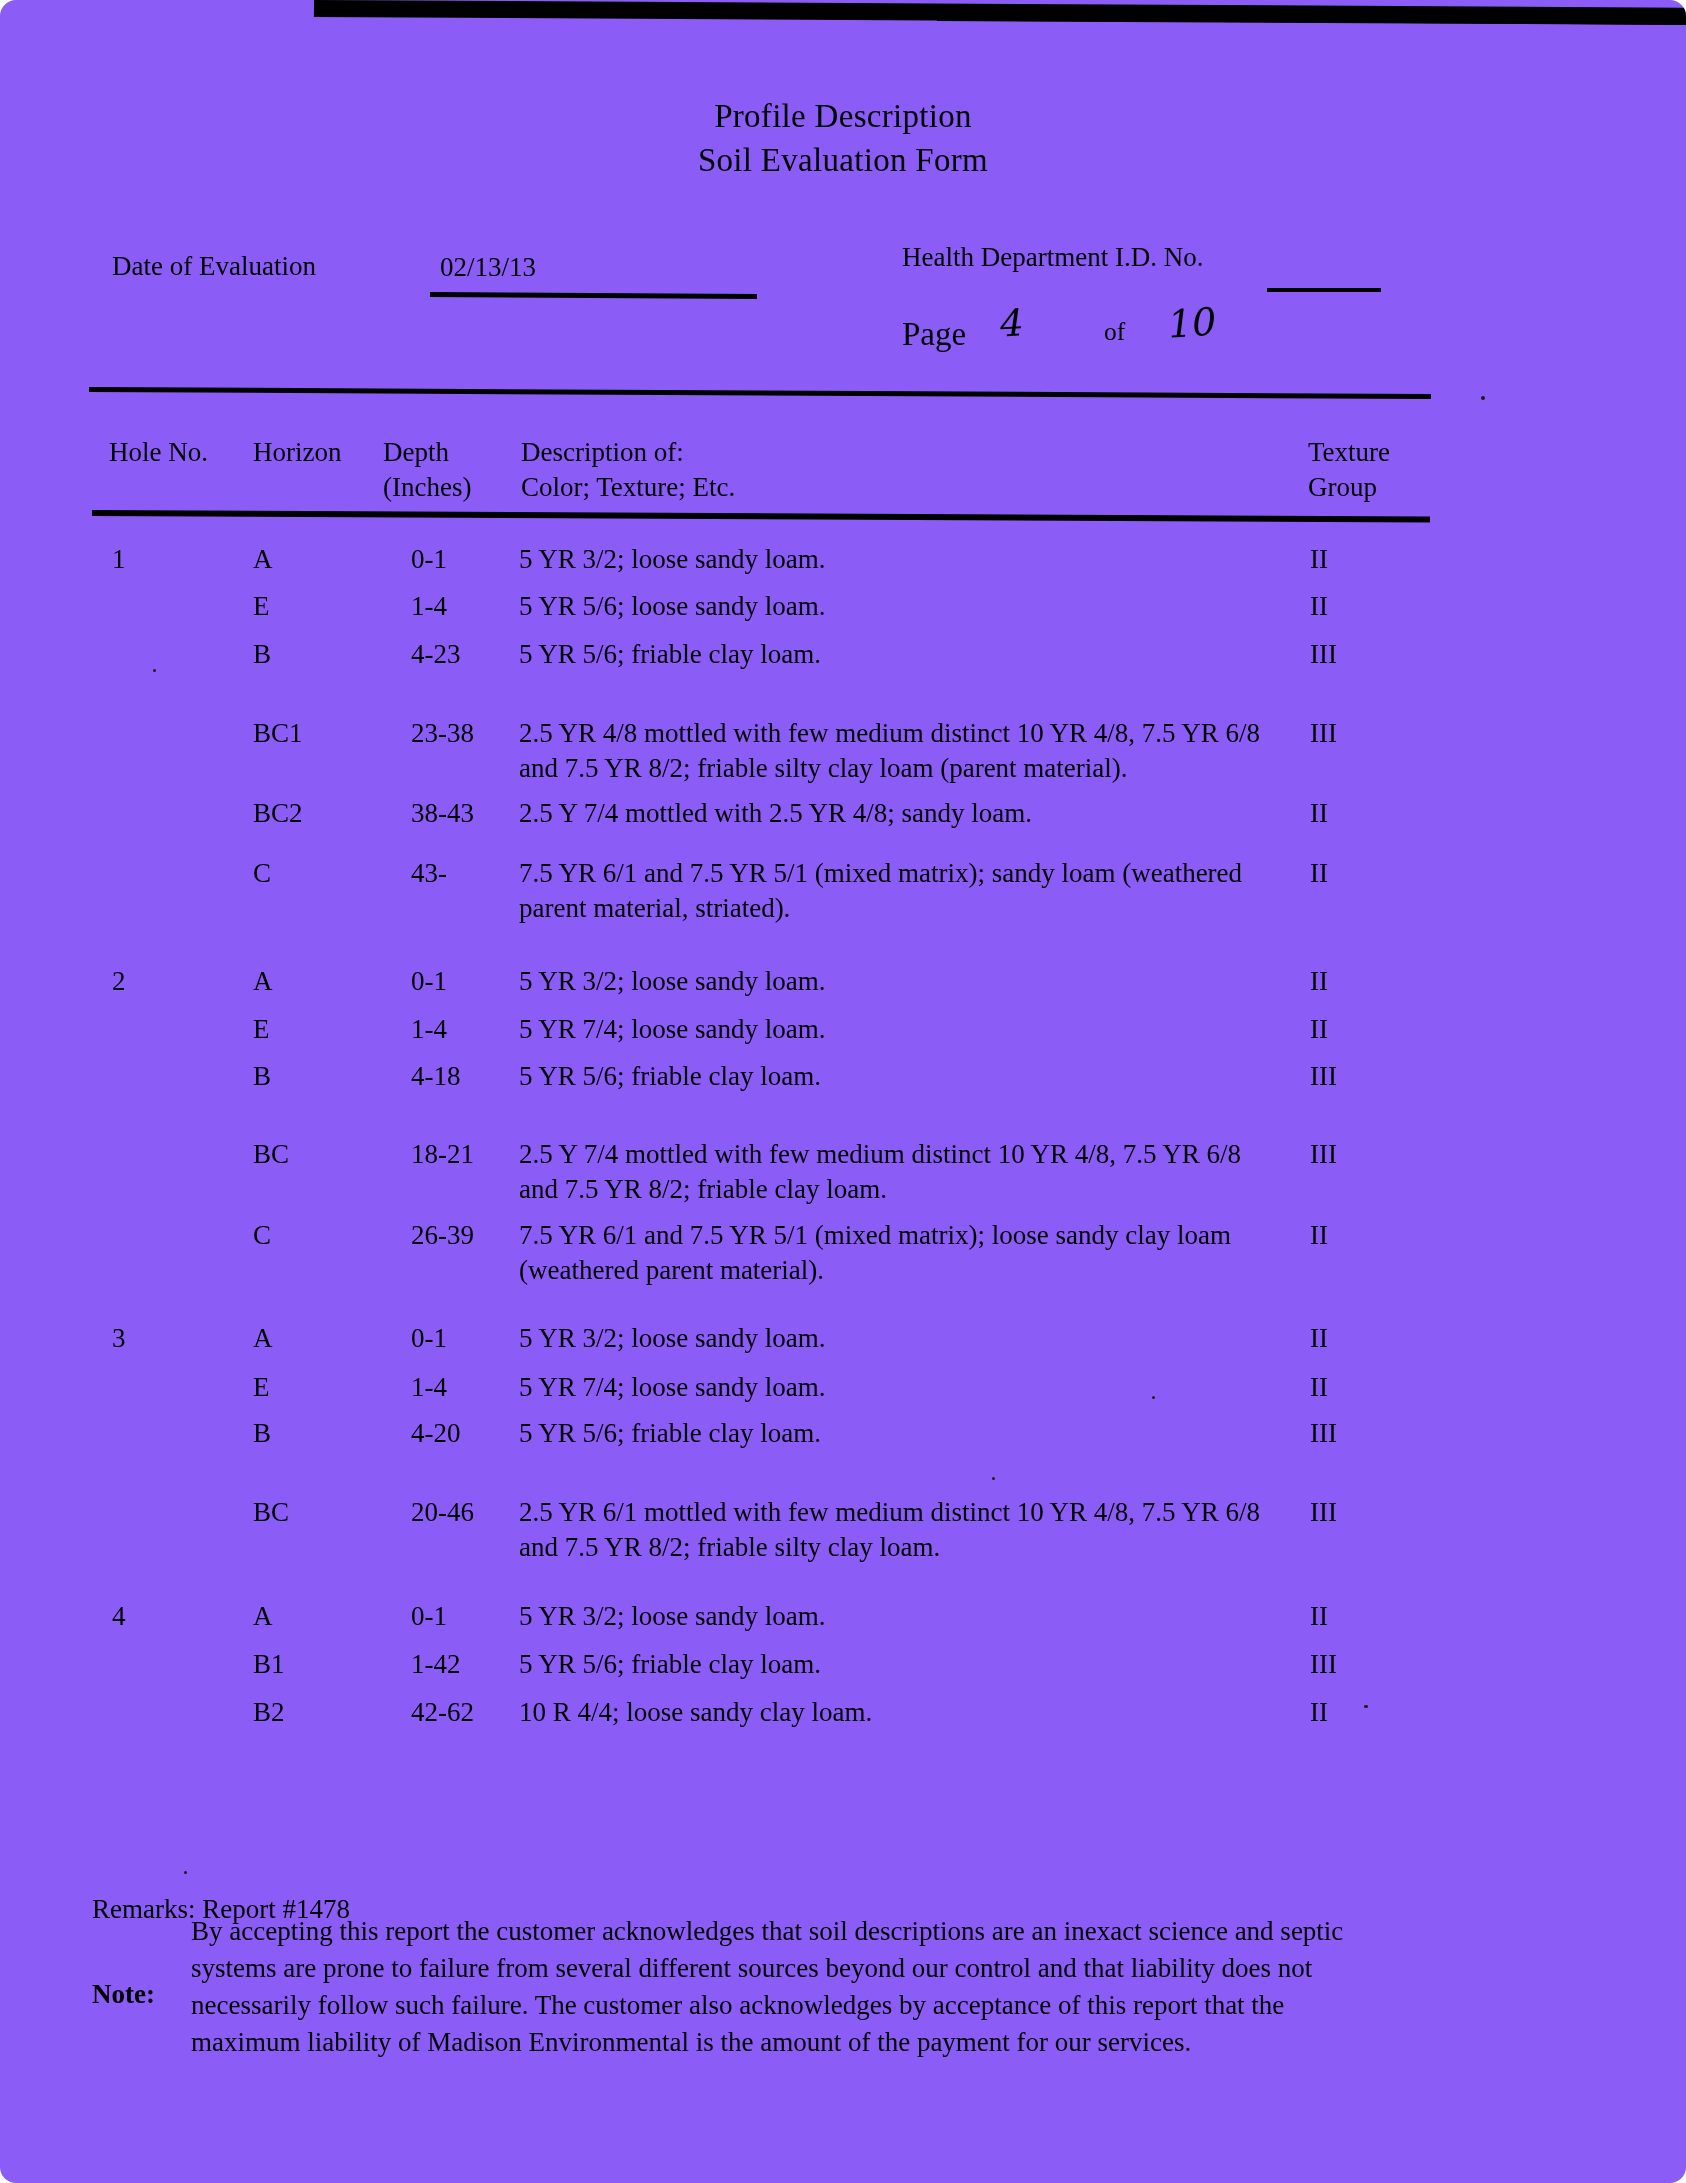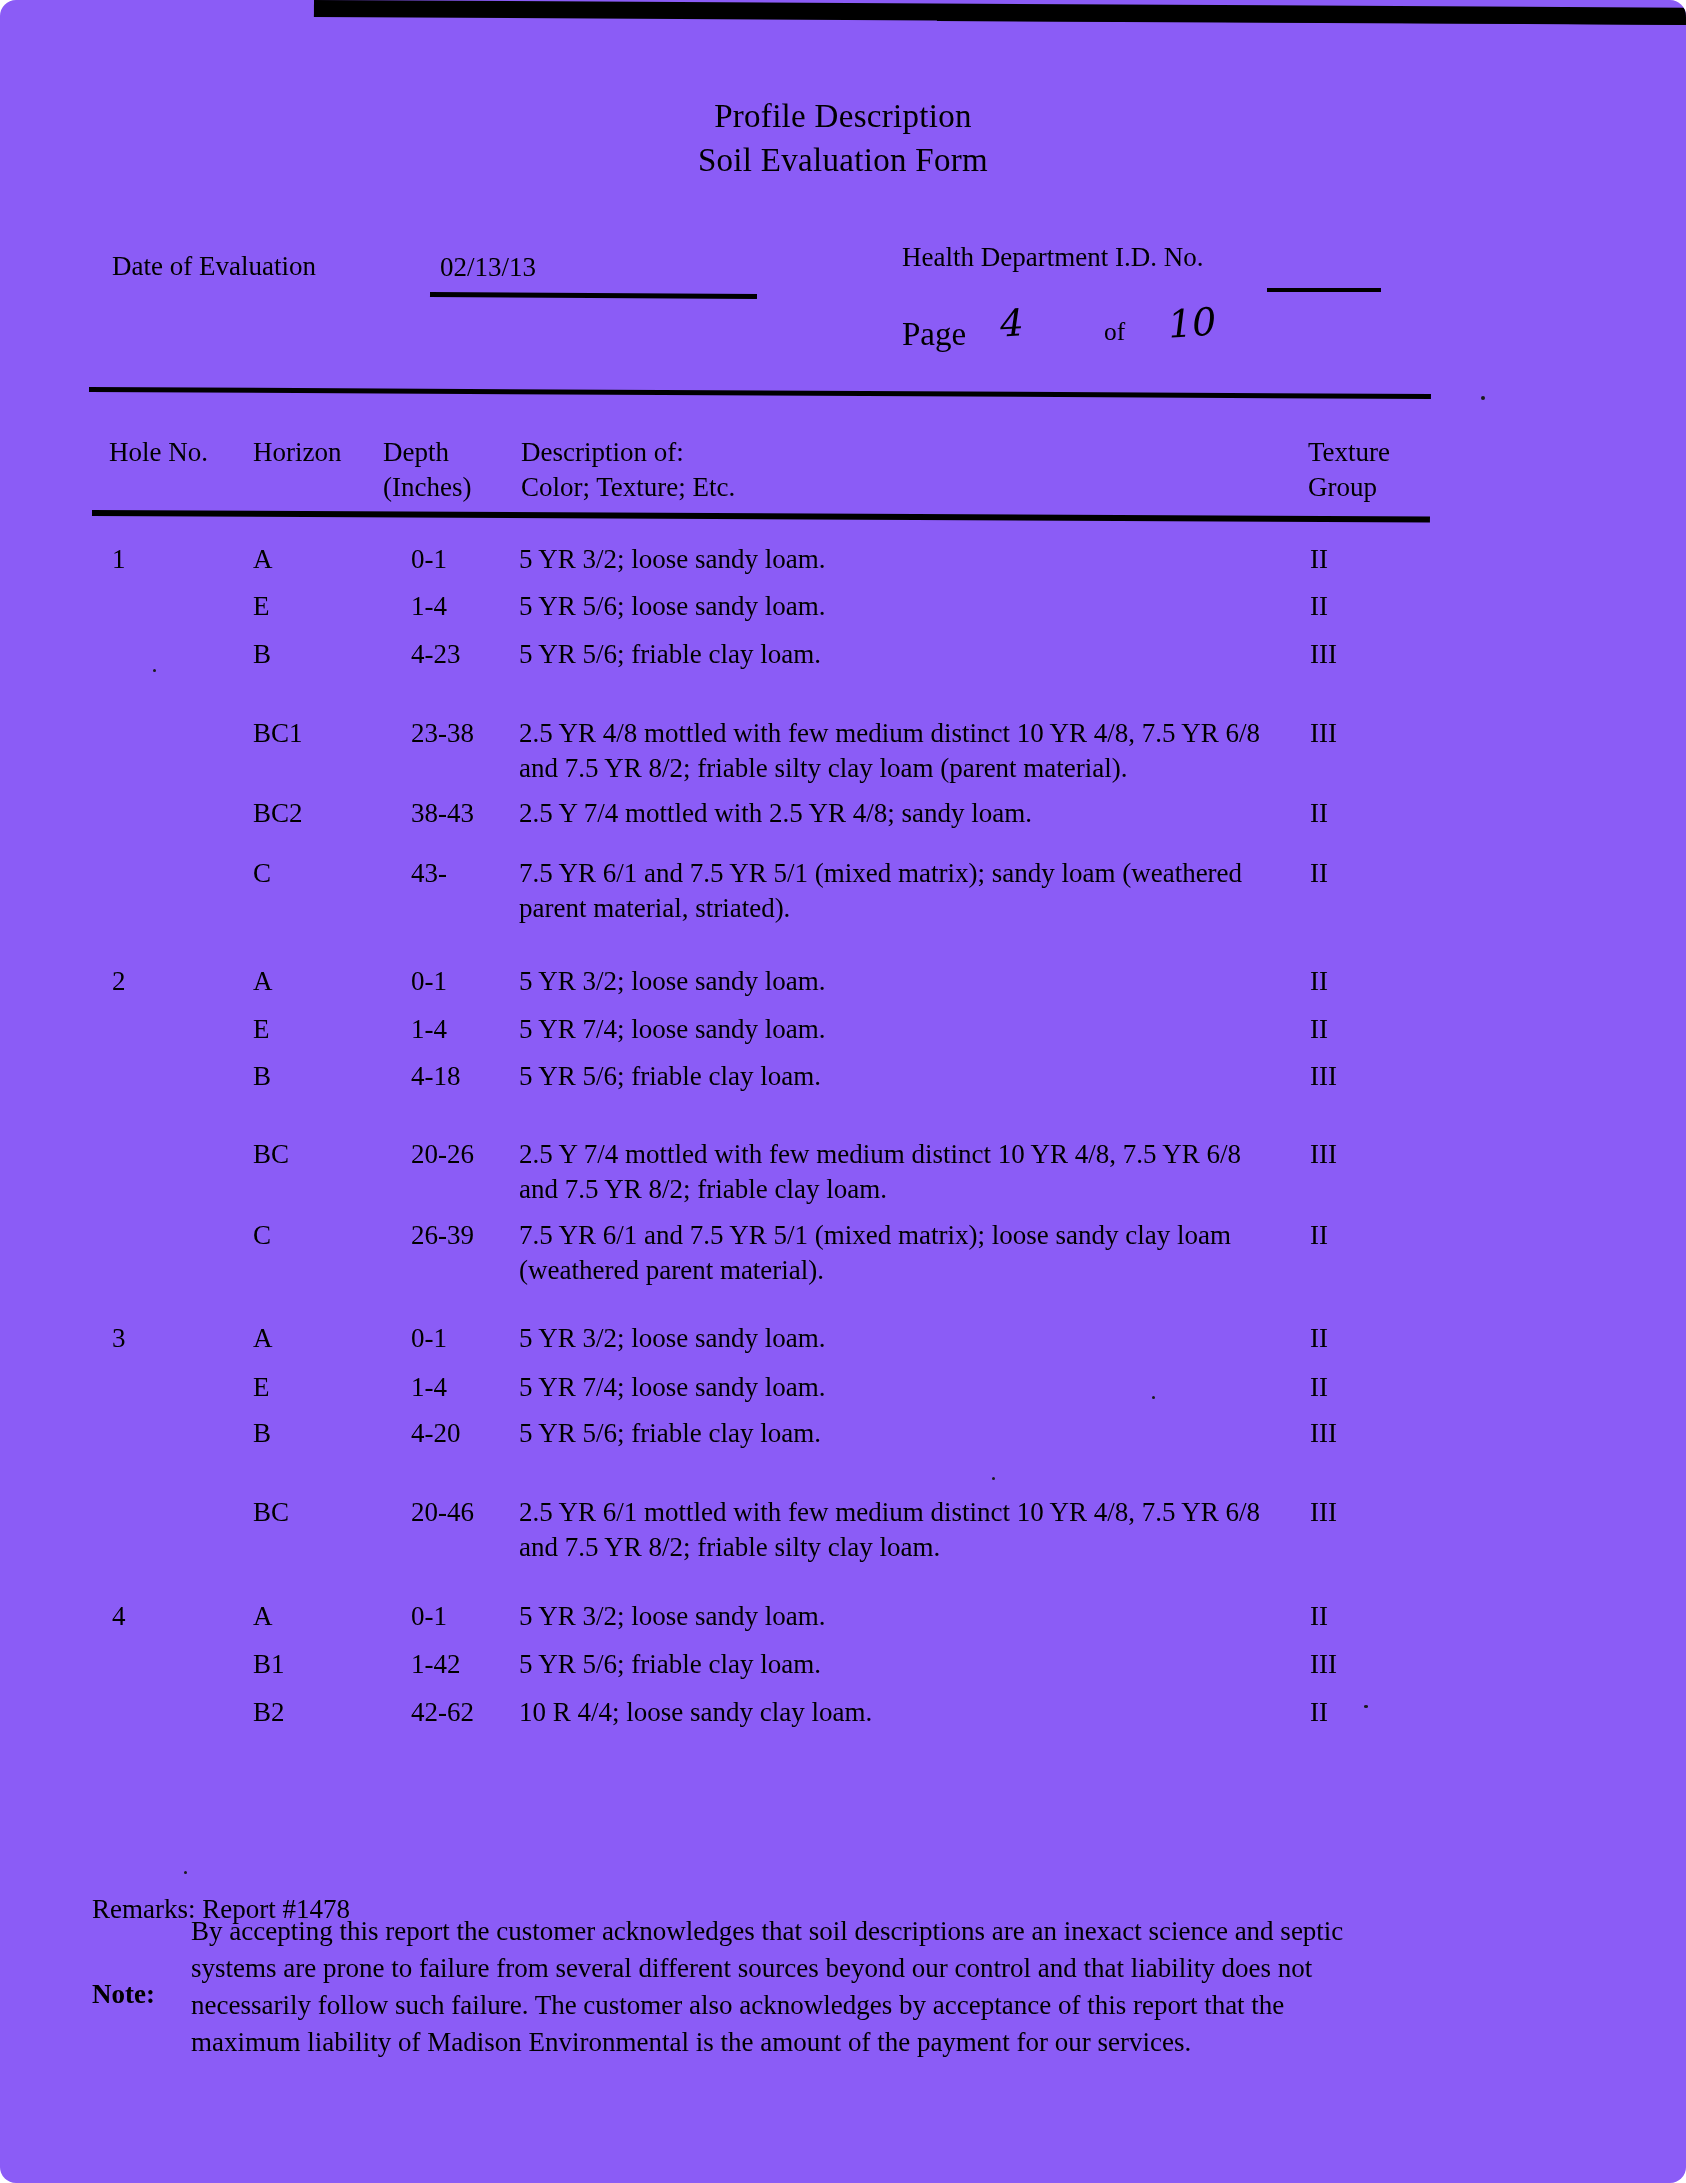--- a/index.html
+++ b/index.html
@@ -309,21 +309,21 @@
       <div class="row" style="top: 1059px;">
         <div class="cell c-hole"></div>
         <div class="cell c-horiz">B</div>
         <div class="cell c-depth">4-18</div>
         <div class="cell c-desc">5 YR 5/6; friable clay loam.</div>
         <div class="cell c-tex">III</div>
       </div>
       <div class="row" style="top: 1137px;">
         <div class="cell c-hole"></div>
         <div class="cell c-horiz">BC</div>
-        <div class="cell c-depth">20-26</div>
+        <div class="cell c-depth">18-21</div>
         <div class="cell c-desc">2.5 Y 7/4 mottled with few medium distinct 10 YR 4/8, 7.5 YR 6/8 and 7.5 YR 8/2; friable clay loam.</div>
         <div class="cell c-tex">III</div>
       </div>
       <div class="row" style="top: 1218px;">
         <div class="cell c-hole"></div>
         <div class="cell c-horiz">C</div>
         <div class="cell c-depth">26-39</div>
         <div class="cell c-desc">7.5 YR 6/1 and 7.5 YR 5/1 (mixed matrix); loose sandy clay loam (weathered parent material).</div>
         <div class="cell c-tex">II</div>
       </div>

